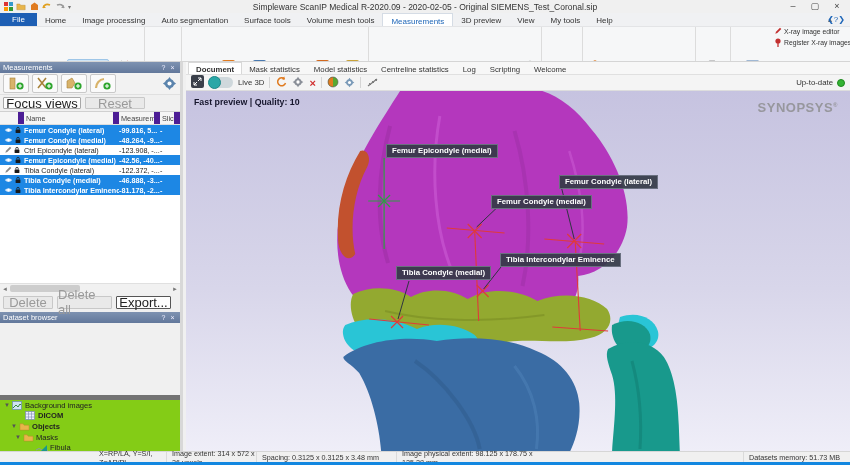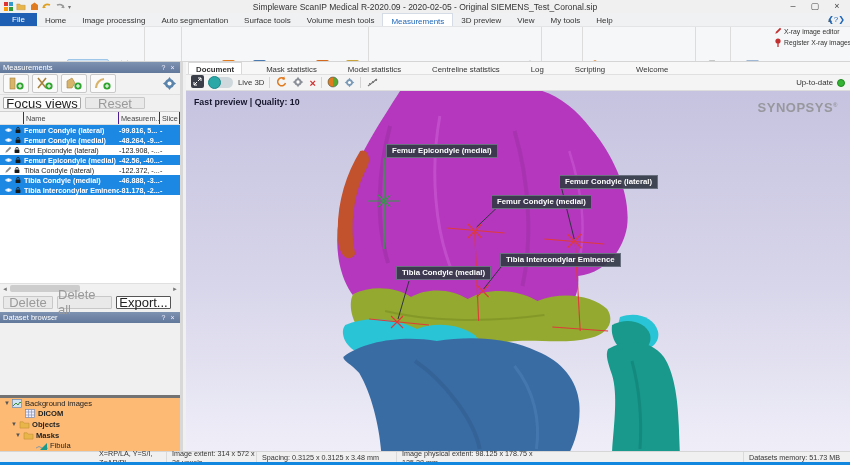--- a/index.html
+++ b/index.html
@@ -45,44 +45,44 @@
   .phead .pbtn { width:9px; text-align:center; font-size:7px; color:#eef; }
   #mtoolbar { height:22px; background:#f2f2f2; display:flex; align-items:center; gap:3px; padding:0 3px; border-bottom:1px solid #e0e0e0; }
   .mtool { width:26px; height:19px; background:#fafafa; border:1px solid #c9c9c9; border-radius:2px; display:flex; align-items:center; justify-content:center; }
   #mgear { margin-left:auto; color:#5b84ad; }
   #fvrow { height:16px; display:flex; gap:4px; padding:2px 3px; background:#f0f0f0; }
   .pbutton { font-size:13px; border:1px solid #a8a8a8; background:#fdfdfd; color:#222; display:flex; align-items:center; justify-content:center; border-radius:1px; }
   .pbutton.disb { background:#e9e9e9; color:#9a9a9a; border-color:#c8c8c8; }
   #btn-focus { width:78px; } #btn-reset { width:60px; }
   #mtable { background:#fff; border-top:1px solid #d0d0d0; }
   #mthead { display:flex; height:13px; align-items:center; background:#f5f5f5; border-bottom:1px solid #ddd; font-size:7.3px; color:#444; }
-  #mthead div { border-right:1px solid #4c1d95; height:100%; display:flex; align-items:center; padding-left:2px; }
+  #mthead div { border-right:6px solid #4c1d95; height:100%; display:flex; align-items:center; padding-left:2px; }
   .c-ic { width:24px; display:flex; gap:2px; justify-content:center; align-items:center; }
   .c-name { width:95px; overflow:hidden; white-space:nowrap; }
   .c-val { width:41px; overflow:hidden; white-space:nowrap; }
   .c-sl { flex:1; overflow:hidden; }
   .mrow { display:flex; height:10px; align-items:center; font-size:7.2px; color:#222; background:#fff; }
   .mrow.sel { background:#1d87e4; color:#fff; font-weight:bold; }
   .mrow .ricon { display:flex; align-items:center; }
   #mtbody-pad { height:88px; background:#fff; }
   #hscroll { height:10px; background:#f1f1f1; border-top:1px solid #e0e0e0; display:flex; align-items:center; }
   .sarrow { width:10px; height:10px; display:flex; align-items:center; justify-content:center; font-size:6px; color:#777; }
   #hthumb { width:70px; height:7px; background:#cdcdcd; border-radius:2px; }
   #delrow { height:18px; display:flex; gap:4px; align-items:center; padding:0 3px; background:#f0f0f0; }
   #btn-del { width:50px; height:13px; } #btn-delall { width:55px; height:13px; }
   #btn-export { width:55px; height:13px; border-color:#555; }
-  #dstree { background:#fdba74; position:absolute; left:0; right:0; top:333px; bottom:0; overflow:hidden; border-top:3px solid #737373; }
+  #dstree { background:#84cc16; position:absolute; left:0; right:0; top:333px; bottom:0; overflow:hidden; border-top:5px solid #737373; }
   .trow { display:flex; align-items:center; height:10.6px; font-size:7.6px; color:#222; white-space:nowrap; }
   .trow .arr { width:8px; font-size:6px; color:#555; text-align:center; }
   .trow .ticon { width:12px; display:flex; justify-content:center; align-items:center; margin-right:2px; }
   .trow.bold { font-weight:bold; }
 
   
   #main { position:absolute; left:186px; top:62px; right:0; bottom:14px; display:flex; flex-direction:column; background:#fff; }
-  #doctabs { height:13px; background:#f7f7f7; border-bottom:1px solid #e0e0e0; display:flex; align-items:flex-end; padding-left:2px;gap:17px; }
+  #doctabs { height:13px; background:#f7f7f7; border-bottom:1px solid #e0e0e0; display:flex; align-items:flex-end; padding-left:2px; }
   .dtab { font-size:7.8px; color:#333; padding:2px 7px 0 7px; display:flex; align-items:center; }
   .dtab.active { background:#fff; font-weight:bold; border:1px solid #d8d8d8; border-bottom:none; }
   #vtoolbar { height:16px; background:#f4f4f4; border-bottom:1px solid #ddd; display:flex; align-items:center; gap:5px; padding:0 5px; }
   .vsep { width:1px; height:11px; background:#d5d5d5; }
   #live3d-toggle { width:24px; height:11px; background:#cfd8dc; border-radius:6px; position:relative; }
   #live3d-toggle .knob { position:absolute; left:-1px; top:-1px; width:13px; height:13px; border-radius:50%; background:#2aa7a7; border:1px solid #1c8888; }
   #live3d-label { font-size:7.8px; color:#333; }
   #uptodate { margin-left:auto; display:flex; align-items:center; gap:4px; font-size:7.8px; color:#333; }
   #uptodate .dot { width:8px; height:8px; border-radius:50%; background:#35b335; border:1px solid #1f8a1f; }
   #viewport { flex:1; position:relative; background:linear-gradient(180deg,#c6c3e0 0%,#d8d6ea 55%,#efeef8 100%); overflow:hidden; }
@@ -660,21 +660,21 @@
           </span>
         <span style="font-weight:bold">Objects</span>
       </div>
       <div class="trow" style="padding-left:14px">
         <span class="arr">▼</span>
         <span class="ticon">
             <svg width="11" height="9" viewBox="0 0 12 10">
               <use href="#sym-folder"></use>
             </svg>
           </span>
-        <span style="font-weight:bold">Masks</span>
+        <span style="font-weight:normal">Masks</span>
       </div>
       <div class="trow" style="padding-left:36px">
         <span class="ticon">
             <svg width="12" height="10" viewBox="0 0 12 10">
               <path d="M0,7 Q3,4 6,7 T12,7" stroke="#8899aa" fill="none"></path>
               <path d="M4,9 L11,9 11,2 Z" fill="#18998c"></path>
             </svg>
           </span>
         <span>Fibula</span>
       </div>

